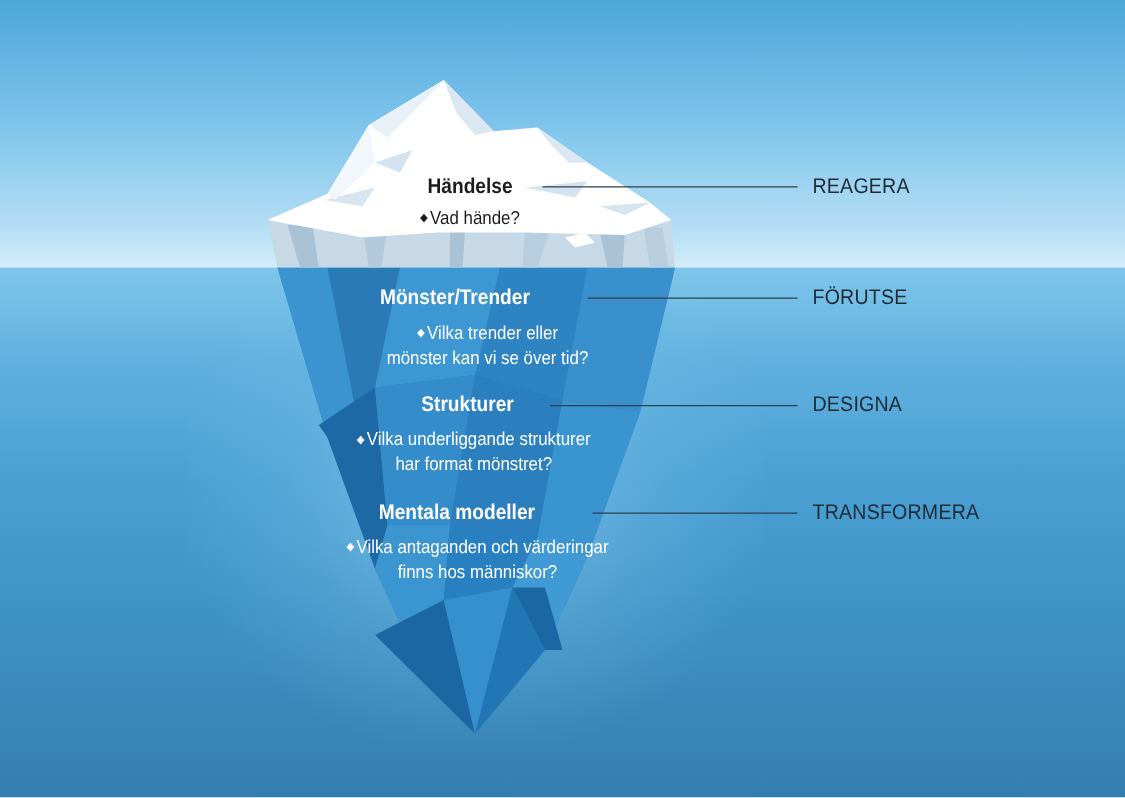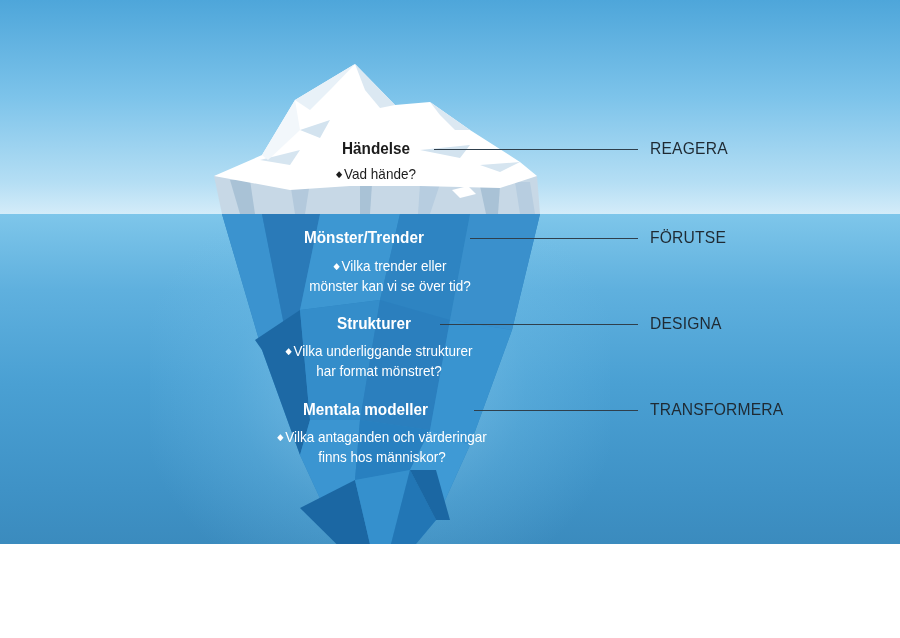--- a/index.html
+++ b/index.html
@@ -1,17 +1,17 @@
 <!DOCTYPE html>
 <html><head>
 <meta charset="utf-8">
 <style>
   html, body { margin: 0; padding: 0; }
   body { width: 900px; height: 638px; overflow: hidden; font-family: "Liberation Sans", "DejaVu Sans", sans-serif; }
-  .scene { position: relative; width: 900px; height: 544px; overflow: hidden; }
+  .scene { position: relative; width: 900px; height: 638px; overflow: hidden; }
   .sky { position: absolute; left: 0; top: 0; width: 900px; height: 214px;
     background: linear-gradient(to bottom, #4ea6da 0%, #7cc3ea 45%, #b4def4 85%, #d4ecf9 100%); }
   .water { position: absolute; left: 0; top: 214px; width: 900px; height: 424px;
     background: linear-gradient(to bottom, #7ec6ea 0%, #5fb0de 18%, #4aa0d3 40%, #3f92c6 65%, #347fb0 100%); }
   .glow { position: absolute; left: 150px; top: 214px; width: 460px; height: 380px;
     background: radial-gradient(ellipse at 50% 45%, rgba(160,215,245,0.55) 0%, rgba(120,195,235,0.25) 45%, rgba(0,0,0,0) 75%); }
   svg.berg { position: absolute; left: 0; top: 0; }
   .label { position: absolute; white-space: nowrap; }
   .title { font-weight: bold; font-size: 17px; transform: scaleX(0.9); transform-origin: left center; }
   .title.dark { color: #1c1c1c; }

